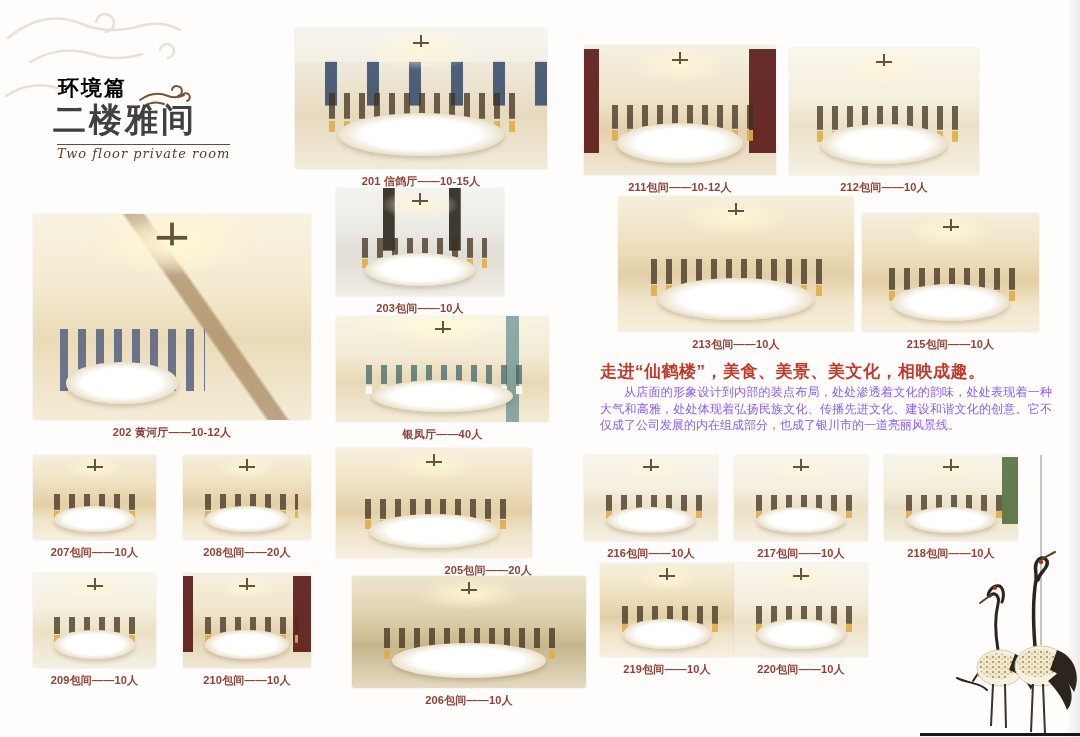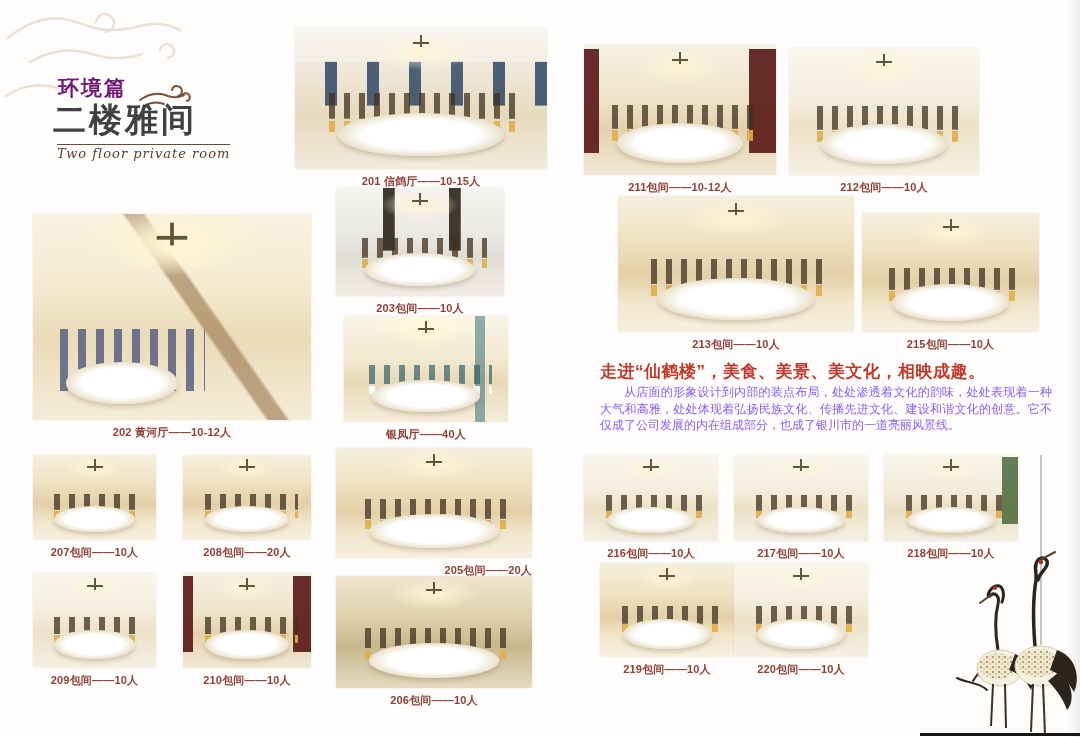--- a/index.html
+++ b/index.html
@@ -9,21 +9,21 @@
     font-family:"Liberation Sans","DejaVu Sans",sans-serif;
   }
   .edge-right{position:absolute;top:0;right:0;width:14px;height:100%;
     background:linear-gradient(90deg,rgba(0,0,0,0) 0%,rgba(120,115,108,0.12) 100%);}
   .scan-fold{position:absolute;left:1040px;top:455px;width:2px;height:190px;background:rgba(90,90,90,0.35);}
   .scan-line-bottom{position:absolute;left:920px;top:733px;width:160px;height:3px;background:#191715;}
 
   
   .watermark{position:absolute;left:0;top:0;opacity:.55;}
   .section-label{position:absolute;left:58px;top:74px;font-size:21px;font-weight:bold;
-    letter-spacing:2px;color:#701a75;}
+    letter-spacing:2px;color:#000000;}
   .cloud-motif{position:absolute;left:138px;top:82px;}
   .page-title{position:absolute;left:53px;top:98px;font-size:33px;font-weight:bold;
     letter-spacing:3px;color:#404040;font-family:"Liberation Serif","DejaVu Serif",serif;}
   .page-subtitle{position:absolute;left:57px;top:144px;font-size:13px;font-style:italic;
     color:#5a3c28;font-family:"DejaVu Serif","Liberation Serif",serif;
     border-top:1px solid #6b4a32;padding-top:1px;letter-spacing:1px;}
 
   
   .intro-headline{position:absolute;left:600px;top:360px;width:455px;
     font-size:17px;font-weight:bold;color:#c0392b;letter-spacing:0.5px;}
@@ -144,21 +144,21 @@
   <figure class="room" style="left:33px;top:214px;width:278px;">
     <div class="photo p-grand" style="height:206px;">
       <div class="ph-glow"></div>
       <div class="ph-lamp"></div>
       <div class="ph-chairs"></div>
       <div class="ph-table"></div>
     </div>
     <figcaption class="caption">202 黄河厅——10-12人</figcaption>
   </figure>
 
-  <figure class="room" style="left:344px;top:316px;width:164px;">
+  <figure class="room" style="left:336px;top:316px;width:213px;">
     <div class="photo p-banquet" style="height:106px;">
       <div class="ph-glow"></div>
       <div class="ph-lamp"></div>
       <div class="ph-chairs"></div>
       <div class="ph-table"></div>
     </div>
     <figcaption class="caption">银凤厅——40人</figcaption>
   </figure>
 
   <figure class="room" style="left:33px;top:455px;width:123px;">
@@ -204,21 +204,21 @@
   <figure class="room" style="left:183px;top:573px;width:128px;">
     <div class="photo p-redcurtain" style="height:95px;">
       <div class="ph-glow"></div>
       <div class="ph-lamp"></div>
       <div class="ph-chairs"></div>
       <div class="ph-table"></div>
     </div>
     <figcaption class="caption">210包间——10人</figcaption>
   </figure>
 
-  <figure class="room" style="left:336px;top:576px;width:196px;text-align:center;">
+  <figure class="room" style="left:352px;top:576px;width:234px;text-align:center;">
     <div class="photo p-dark" style="height:112px;">
       <div class="ph-glow"></div>
       <div class="ph-lamp"></div>
       <div class="ph-chairs"></div>
       <div class="ph-table"></div>
     </div>
     <figcaption class="caption">206包间——10人</figcaption>
   </figure>
 
   <figure class="room" style="left:584px;top:45px;width:192px;">

